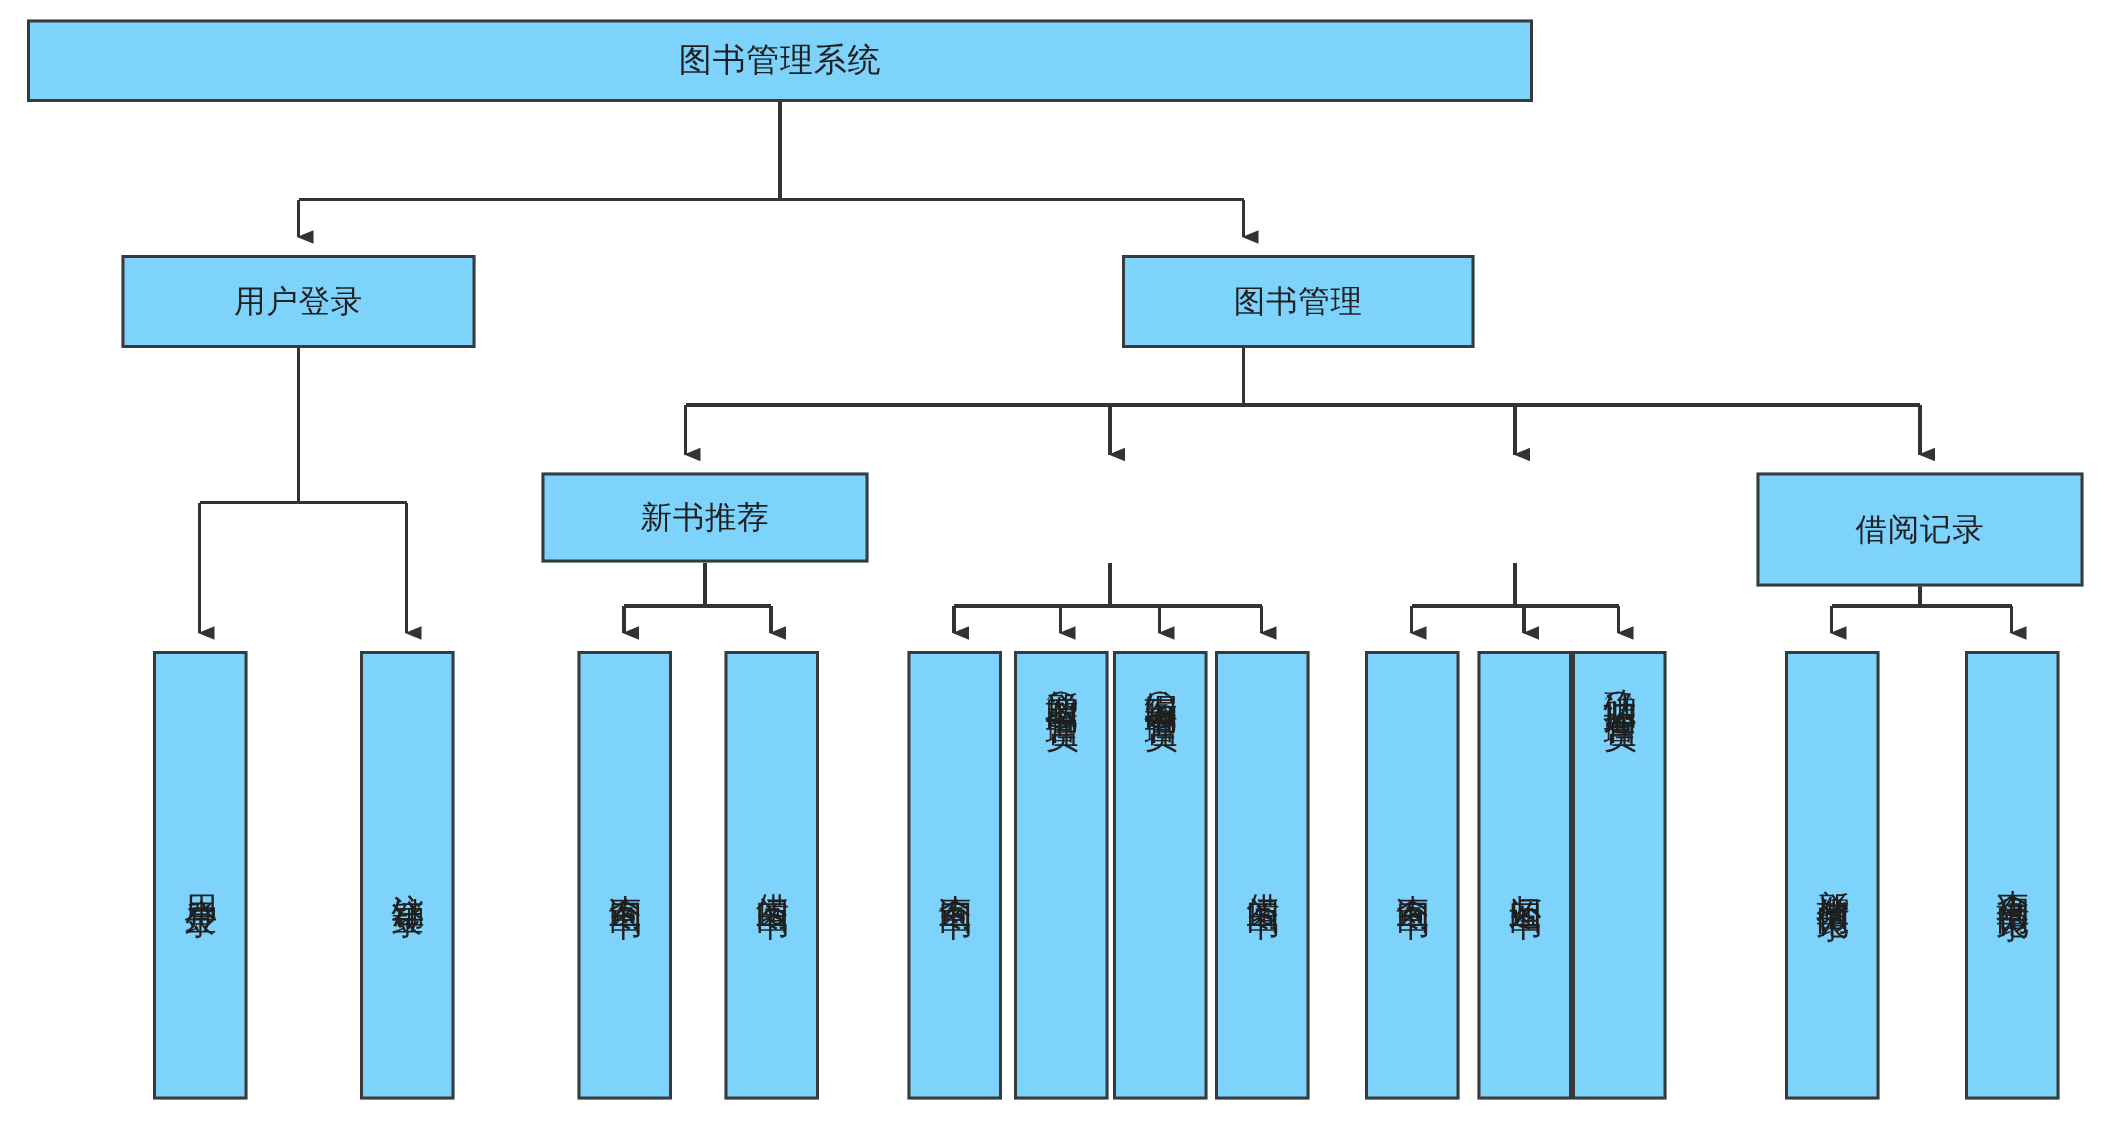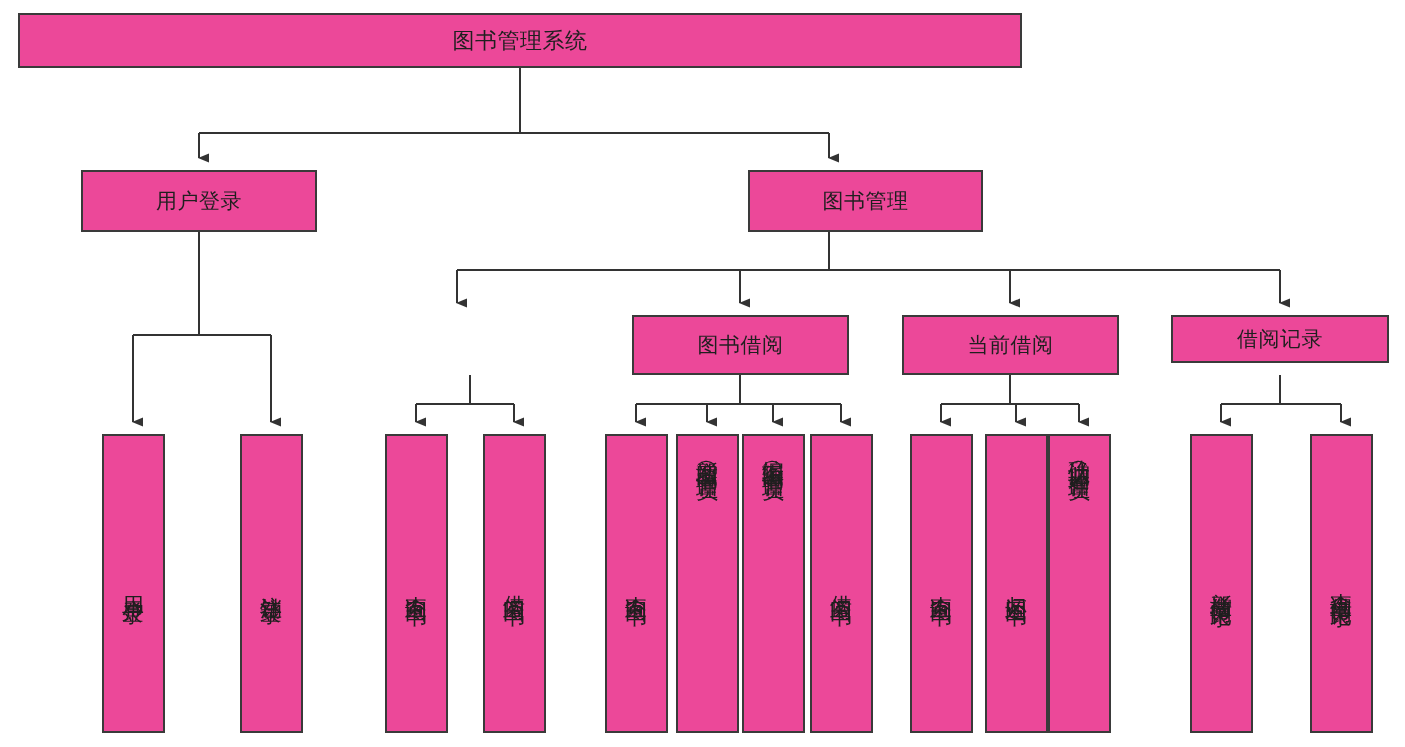--- a/index.html
+++ b/index.html
@@ -23,21 +23,21 @@
     position: absolute;
     left: 0;
     top: 0;
     width: 1405px;
     height: 747px;
     pointer-events: none;
   }
   .node-box {
     position: absolute;
     box-sizing: border-box;
-    background: #ec4899;
+    background: #7dd3fc;
     border: 2px solid #3a3a3a;
     display: flex;
     align-items: center;
     justify-content: center;
     overflow: hidden;
   }
   .node-label {
     color: #1f1f1f;
     white-space: pre;
     line-height: 1.18;
@@ -126,27 +126,24 @@
     <span class="node-label h-label">图书管理系统</span>
   </div>
 
   <div class="node-box lvl2" style="left: 81px; top: 170px; width: 236px; height: 62px;">
     <span class="node-label h-label">用户登录</span>
   </div>
   <div class="node-box lvl2" style="left: 748px; top: 170px; width: 235px; height: 62px;">
     <span class="node-label h-label">图书管理</span>
   </div>
 
-  <div class="node-box lvl3" style="left: 632px; top: 315px; width: 217px; height: 60px;">
-    <span class="node-label h-label">图书借阅</span>
+  <div class="node-box lvl3" style="left: 361px; top: 315px; width: 218px; height: 60px;">
+    <span class="node-label h-label">新书推荐</span>
   </div>
-  <div class="node-box lvl3" style="left: 902px; top: 315px; width: 217px; height: 60px;">
-    <span class="node-label h-label">当前借阅</span>
-  </div>
-  <div class="node-box lvl3" style="left: 1171px; top: 315px; width: 218px; height: 48px;">
+  <div class="node-box lvl3" style="left: 1171px; top: 315px; width: 218px; height: 76px;">
     <span class="node-label h-label">借阅记录</span>
   </div>
 
   <div class="node-box leaf center-v" style="left: 102px; top: 434px; width: 63px; height: 299px;">
     <span class="node-label v-label">用户登录</span>
   </div>
   <div class="node-box leaf center-v" style="left: 240px; top: 434px; width: 63px; height: 299px;">
     <span class="node-label v-label">注销登录</span>
   </div>
   <div class="node-box leaf center-v" style="left: 385px; top: 434px; width: 63px; height: 299px;">

